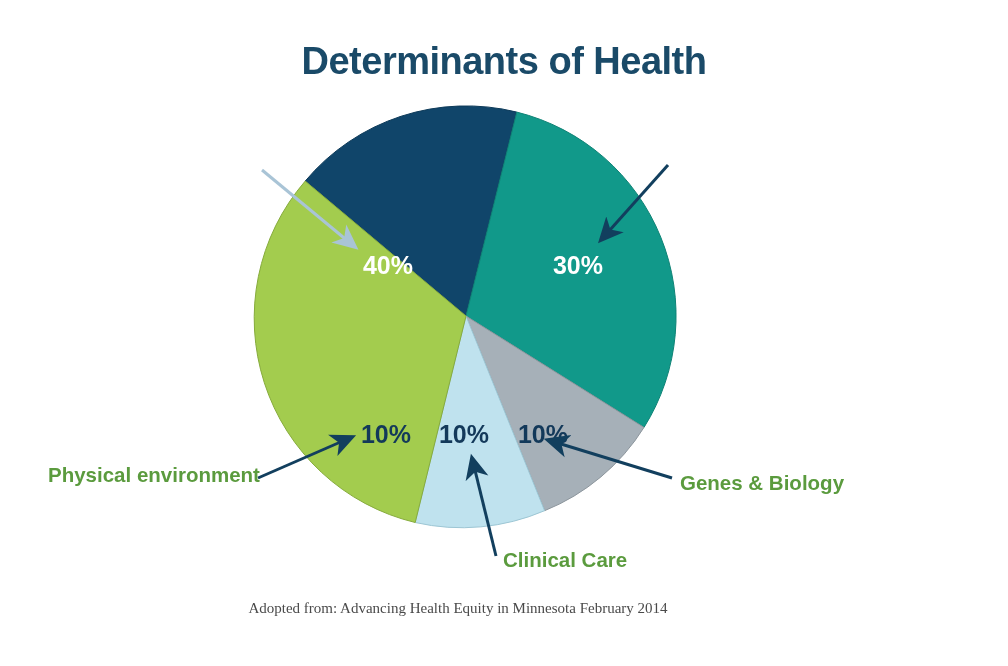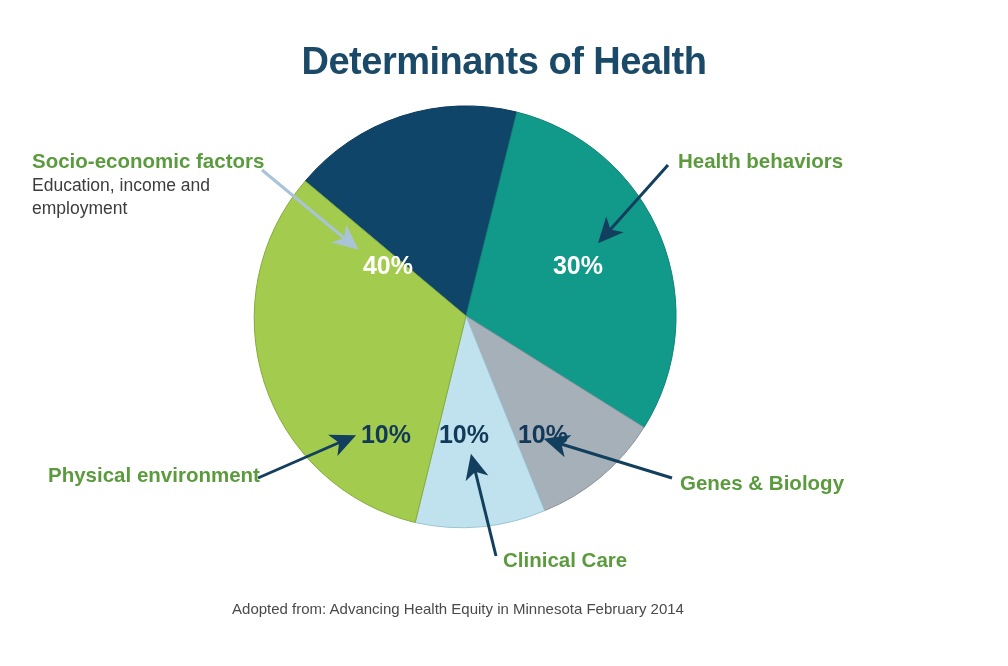--- a/index.html
+++ b/index.html
@@ -56,21 +56,21 @@
   #callout-physical { left: 32px; top: 462px; width: 290px; margin-left: 16px; }
   #callout-genes { left: 680px; top: 470px; width: 300px; }
   #callout-clinical { left: 503px; top: 547px; width: 220px; }
   .source-note {
     position: absolute;
     left: 0; top: 600px;
     width: 916px;
     text-align: center;
     font-size: 15px;
     color: #4a4a4a;
-    font-family: Liberation Sans, sans-serif;
+    font-family: Liberation Serif, serif;
   }
   .slice-label {
     font-family: "Liberation Sans", sans-serif;
     font-weight: bold;
     font-size: 25px;
   }
 </style>
 </head>
 <body>
 
@@ -105,27 +105,22 @@
       </marker>
     </defs>
 
     <line x1="262" y1="170" x2="355" y2="247" stroke="#a9c4d6" stroke-width="3" marker-end="url(#arrowLight)"></line>
     <line x1="668" y1="165" x2="601" y2="240" stroke="#123f5e" stroke-width="3" marker-end="url(#arrowDark)"></line>
     <line x1="258" y1="478" x2="352" y2="437" stroke="#123f5e" stroke-width="3" marker-end="url(#arrowDark)"></line>
     <line x1="672" y1="478" x2="548" y2="440" stroke="#123f5e" stroke-width="3" marker-end="url(#arrowDark)"></line>
     <line x1="496" y1="556" x2="472" y2="458" stroke="#123f5e" stroke-width="3" marker-end="url(#arrowDark)"></line>
   </svg>
 
-  <div class="callout" id="callout-socio">
-    <span class="ttl">Socio-economic factors</span>
-    <span class="sub">Education, income and employment</span>
-  </div>
 
   <div class="callout" id="callout-health">
-    <span class="ttl">Health behaviors</span>
   </div>
 
   <div class="callout" id="callout-physical">
     <span class="ttl">Physical environment</span>
   </div>
 
   <div class="callout" id="callout-clinical">
     <span class="ttl">Clinical Care</span>
   </div>
 

